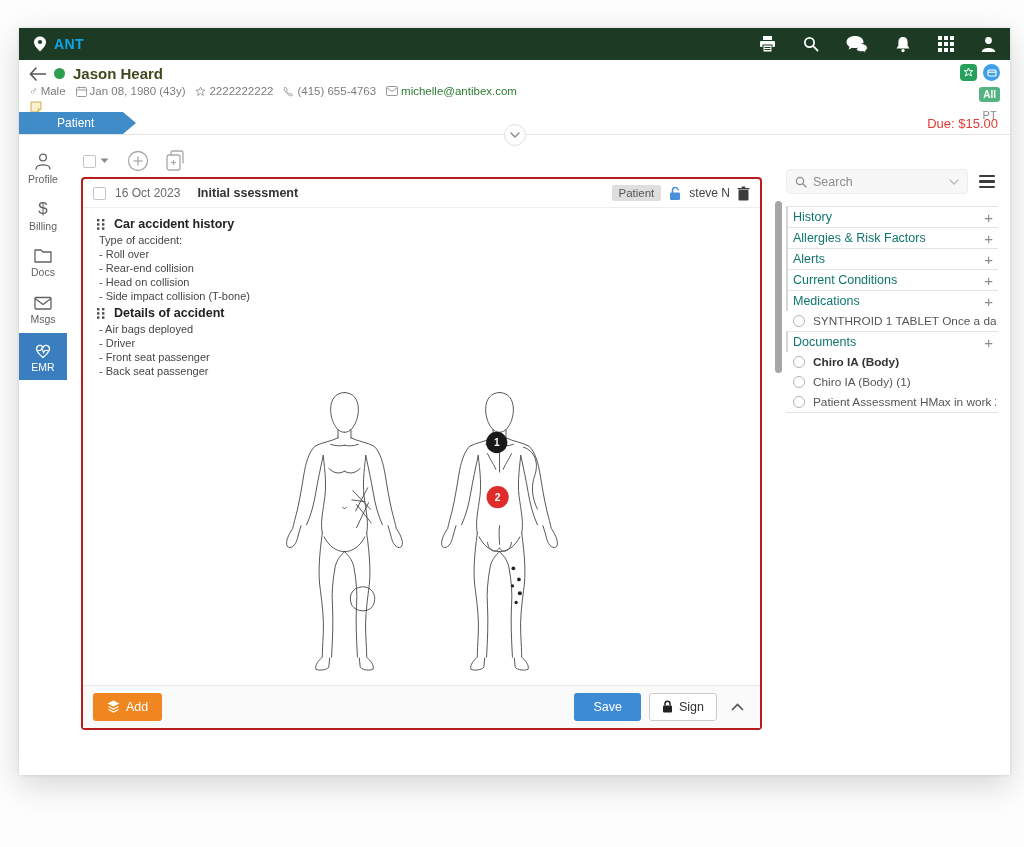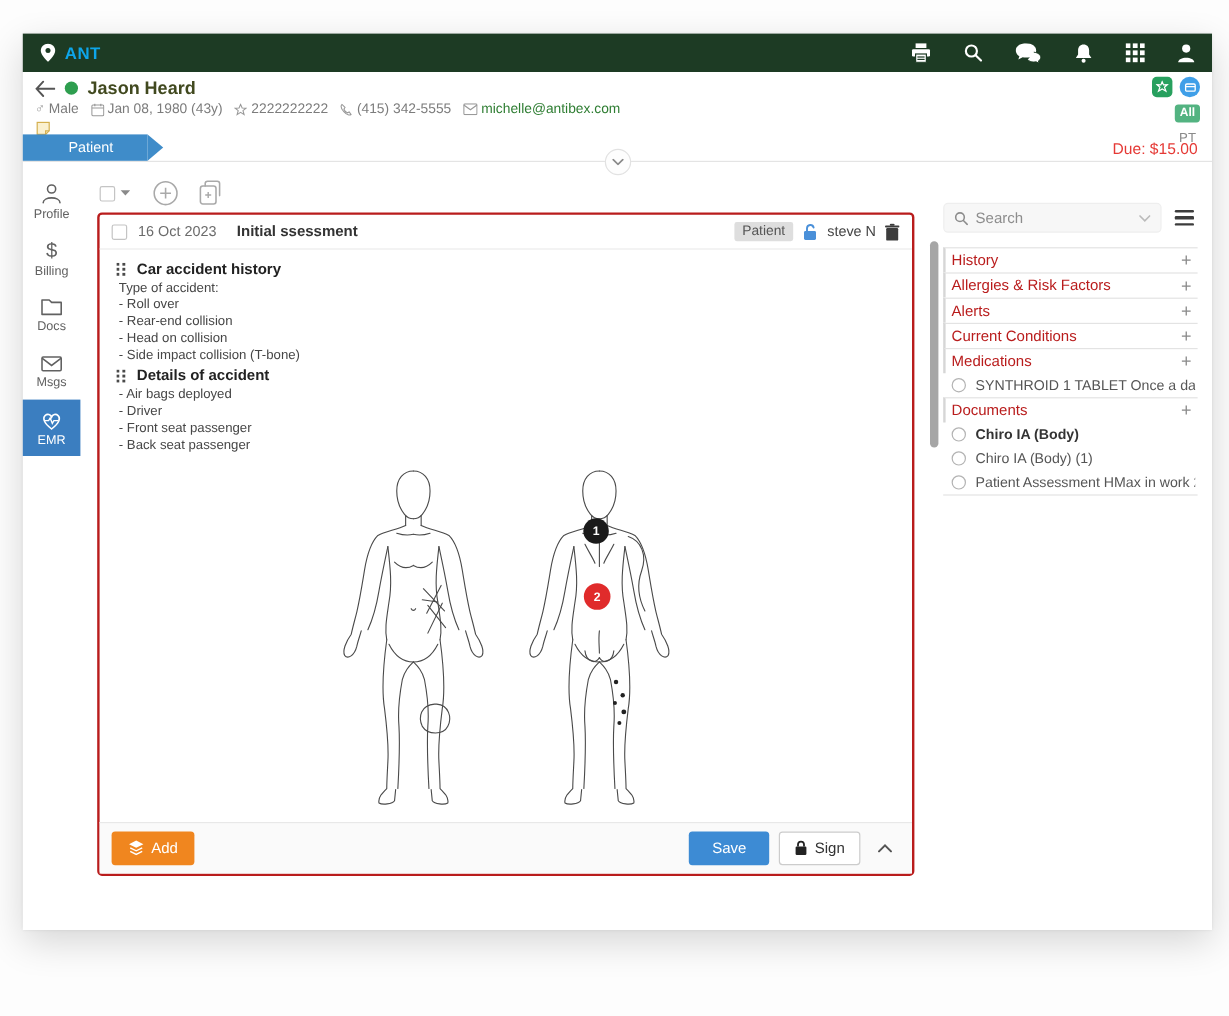--- a/index.html
+++ b/index.html
@@ -88,21 +88,21 @@
   .rpanel { width:226px; padding:34px 12px 0 2px; }
   .search-row { display:flex; align-items:center; gap:8px; }
   .search-box { flex:1; height:25px; background:#f7f7f7; border:1px solid #eee; border-radius:4px; display:flex;
                 align-items:center; gap:6px; padding:0 8px; cursor:text; }
   .search-text { font-size:12.5px; color:#8d8d8d; }
   .search-chev { margin-left:auto; display:inline-flex; }
   .hamburger { display:flex; flex-direction:column; gap:3px; cursor:pointer; padding:3px; }
   .hamburger span { display:block; width:16px; height:2.2px; background:#3c3c3c; border-radius:1px; }
   .rp-list { margin-top:12px; border-bottom:1px solid #e3e3e3; }
   .rp-sec-head { display:flex; align-items:center; border-top:1px solid #e3e3e3; border-left:2px solid #d6d6d6; padding:3px 2px 3px 5px; }
-  .rp-sec-title { font-size:12.5px; color:#b91c1c; cursor:pointer; }
+  .rp-sec-title { font-size:12.5px; color:#0f766e; cursor:pointer; }
   .rp-plus { margin-left:auto; color:#8a8a8a; font-size:15px; line-height:13px; cursor:pointer; padding:0 3px; }
   .rp-item { display:flex; align-items:center; gap:8px; padding:3px 2px 3px 7px; }
   .radio { width:12px; height:12px; min-width:12px; border:1.5px solid #b3b3b3; border-radius:50%; background:#fff; cursor:pointer; }
   .rp-item-label { font-size:11.8px; color:#555; white-space:nowrap; overflow:hidden; }
   .rp-item-label.bold { font-weight:bold; color:#333; }
 
   svg { display:block; }
   .figure path, .figure ellipse { fill:none; stroke:#4a4a4a; stroke-width:1; stroke-linecap:round; stroke-linejoin:round; }
 </style>
 </head>
@@ -205,21 +205,21 @@
             </svg>
           </span>
           <span>2222222222</span>
         </span>
       <span class="fld">
           <span class="mini">
             <svg width="11" height="11" viewBox="0 0 11 11">
               <path d="M2 1 C1 2 0.8 4 3.5 7 C6.2 10 8.5 10.3 9.5 9.4 L8 7.3 L6.5 8 C5.5 7.6 4 6 3.6 5 L4.5 3.4 Z" fill="none" stroke="#999" stroke-width="0.9"></path>
             </svg>
           </span>
-          <span>(415) 342-5555</span>
+          <span>(415) 655-4763</span>
         </span>
       <span class="fld">
           <span class="mini">
             <svg width="12" height="10" viewBox="0 0 12 10">
               <rect x="0.5" y="0.5" width="11" height="9" rx="1" fill="none" stroke="#999"></rect>
               <path d="M0.5 1.5 L6 5.5 L11.5 1.5" fill="none" stroke="#999"></path>
             </svg>
           </span>
           <span class="email-link">michelle@antibex.com</span>
         </span>

